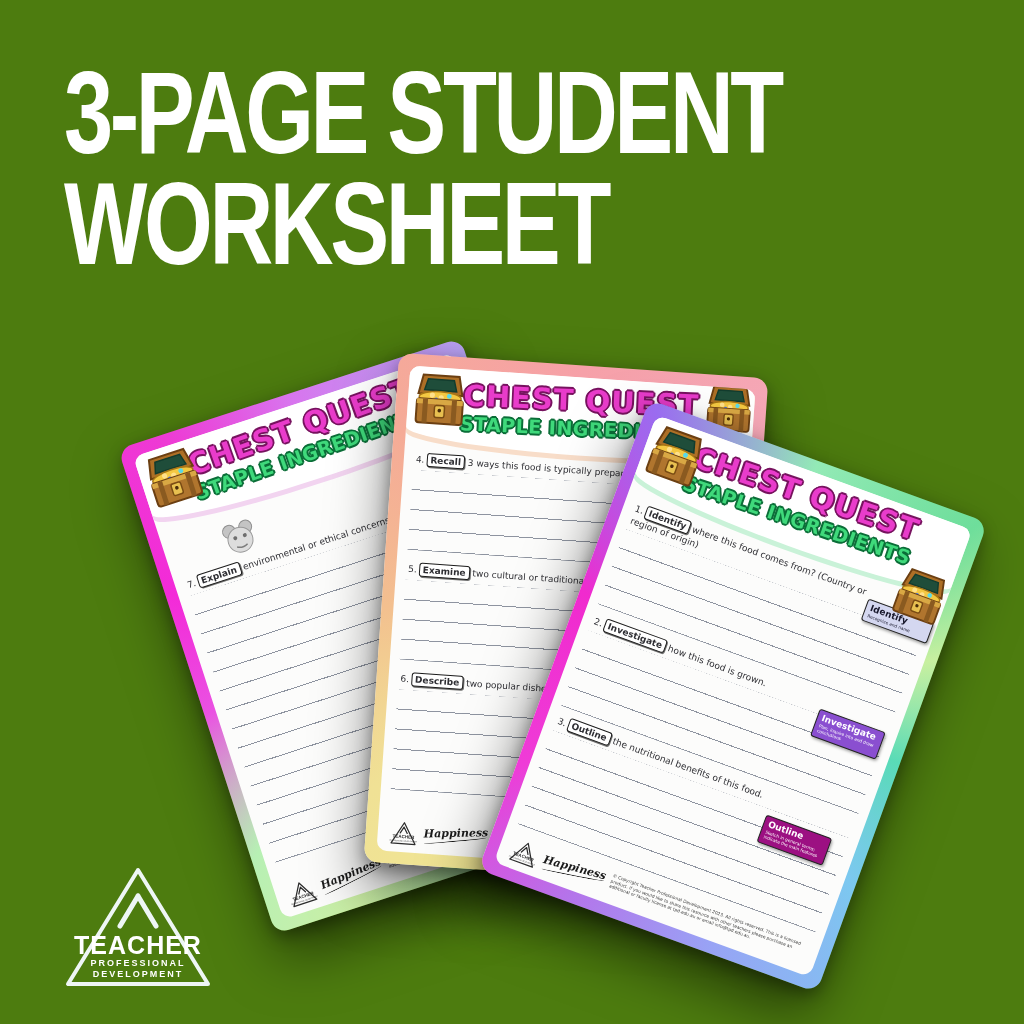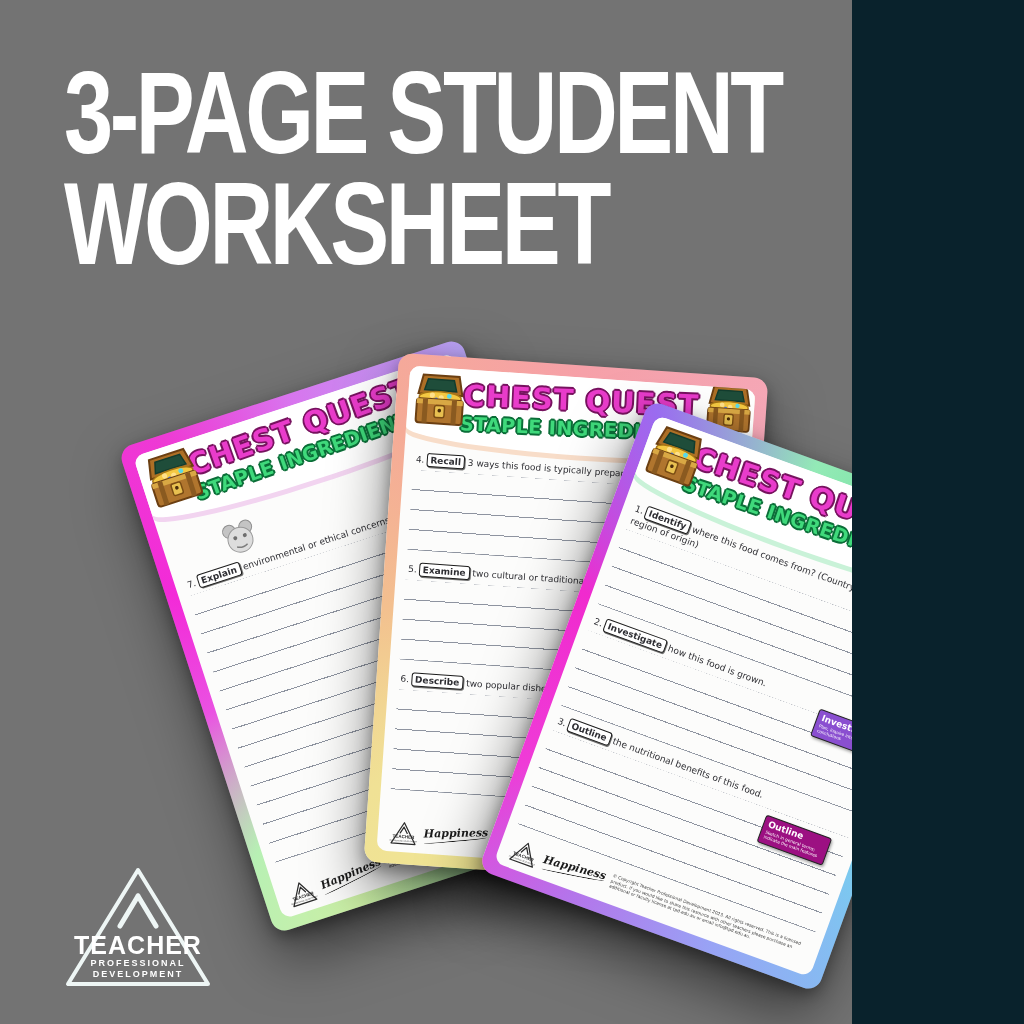--- a/index.html
+++ b/index.html
@@ -1,18 +1,18 @@
 <!DOCTYPE html>
 <html><head>
 <meta charset="utf-8">
 <style>
   html,body { margin:0; padding:0; background:#09222c; }
   #canvas {
-    position:relative; width:852px; height:1024px; overflow:hidden;
-    background:#737373;
+    position:relative; width:1024px; height:1024px; overflow:hidden;
+    background:#4d7c0f;
     font-family:"DejaVu Sans", sans-serif;
   }
 
   
   .poster-title {
     position:absolute; left:64px; top:58px;
     color:#ffffff; font-family:"Liberation Sans", sans-serif;
     font-weight:900; font-size:104px; line-height:0.95; letter-spacing:-4px;
     transform:scale(0.85,1.12); transform-origin:top left; white-space:nowrap;
   }

